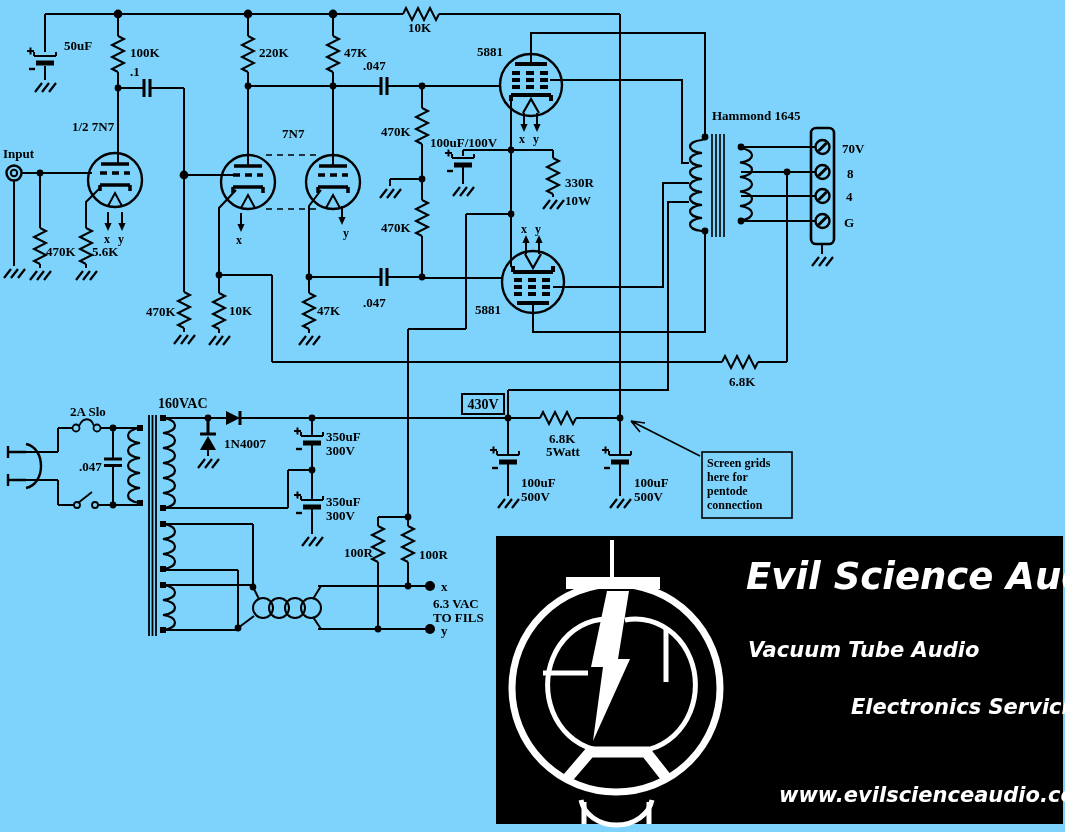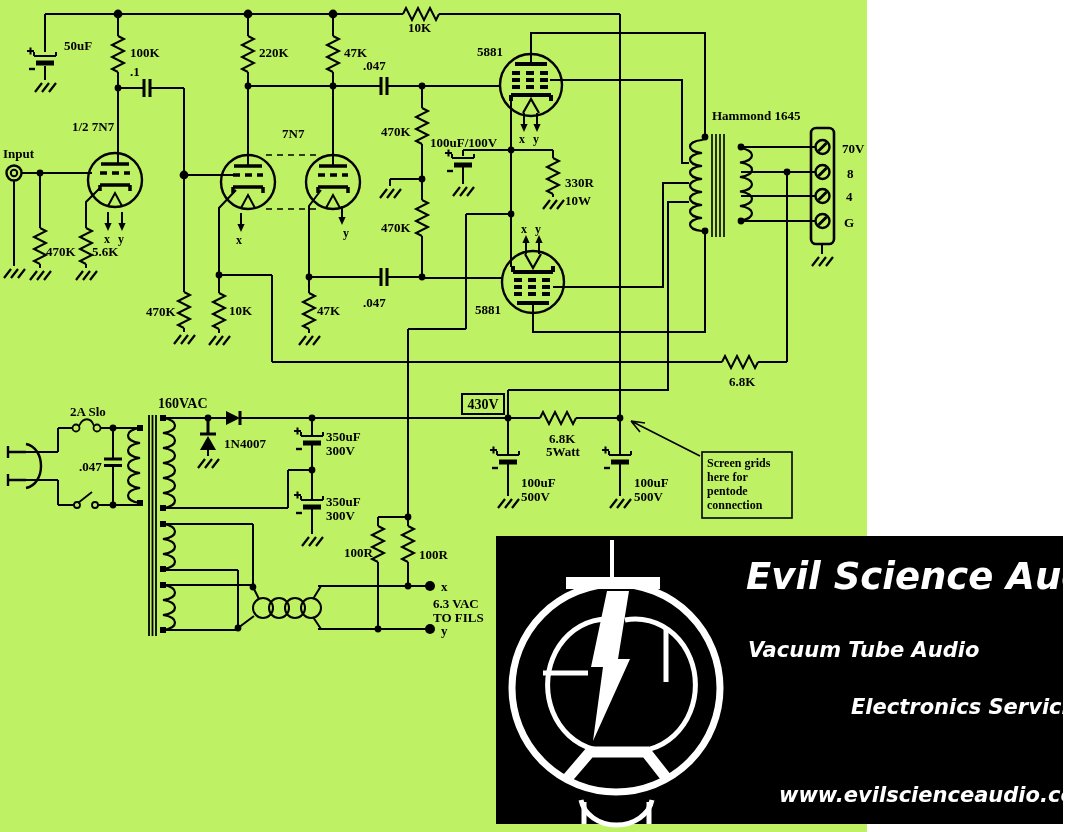--- a/index.html
+++ b/index.html
@@ -1,16 +1,16 @@
 <!DOCTYPE html>
 <html><head>
 <meta charset="utf-8">
 <style>
   html,body{margin:0;padding:0;background:#ffffff;}
-  #stage{width:867px;height:832px;position:relative;background:#bef264;font-family:"Liberation Serif",serif;}
+  #stage{width:1065px;height:832px;position:relative;background:#7dd3fc;font-family:"Liberation Serif",serif;}
   svg text{font-family:"Liberation Serif",serif;font-weight:bold;fill:#000;}
   svg .logo-txt{font-family:"DejaVu Sans",sans-serif;font-style:italic;fill:#fff;font-weight:bold;}
   svg line,svg path,svg polyline,svg circle,svg rect,svg ellipse{vector-effect:none;}
 </style>
 </head>
 <body>
 
 <div id="stage">
 <svg width="1065" height="832" viewBox="0 0 1065 832">
   <defs>

